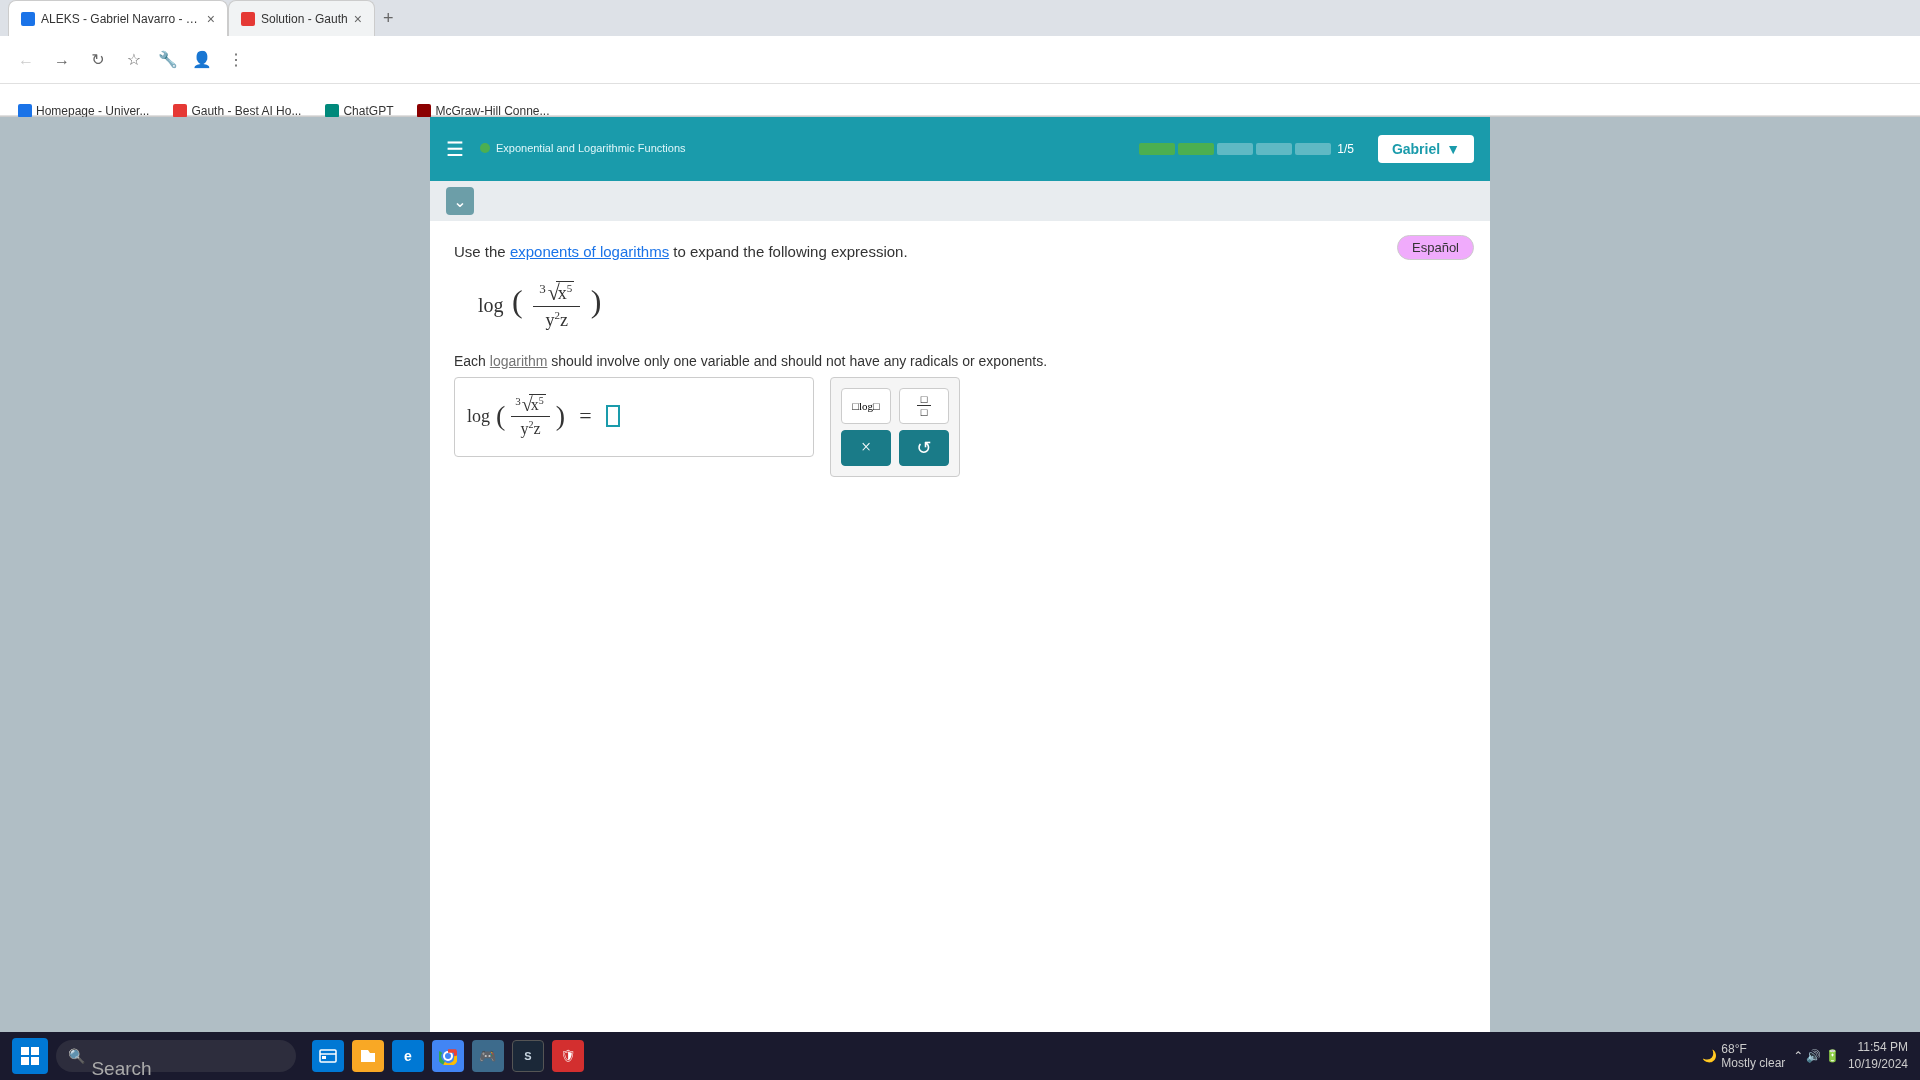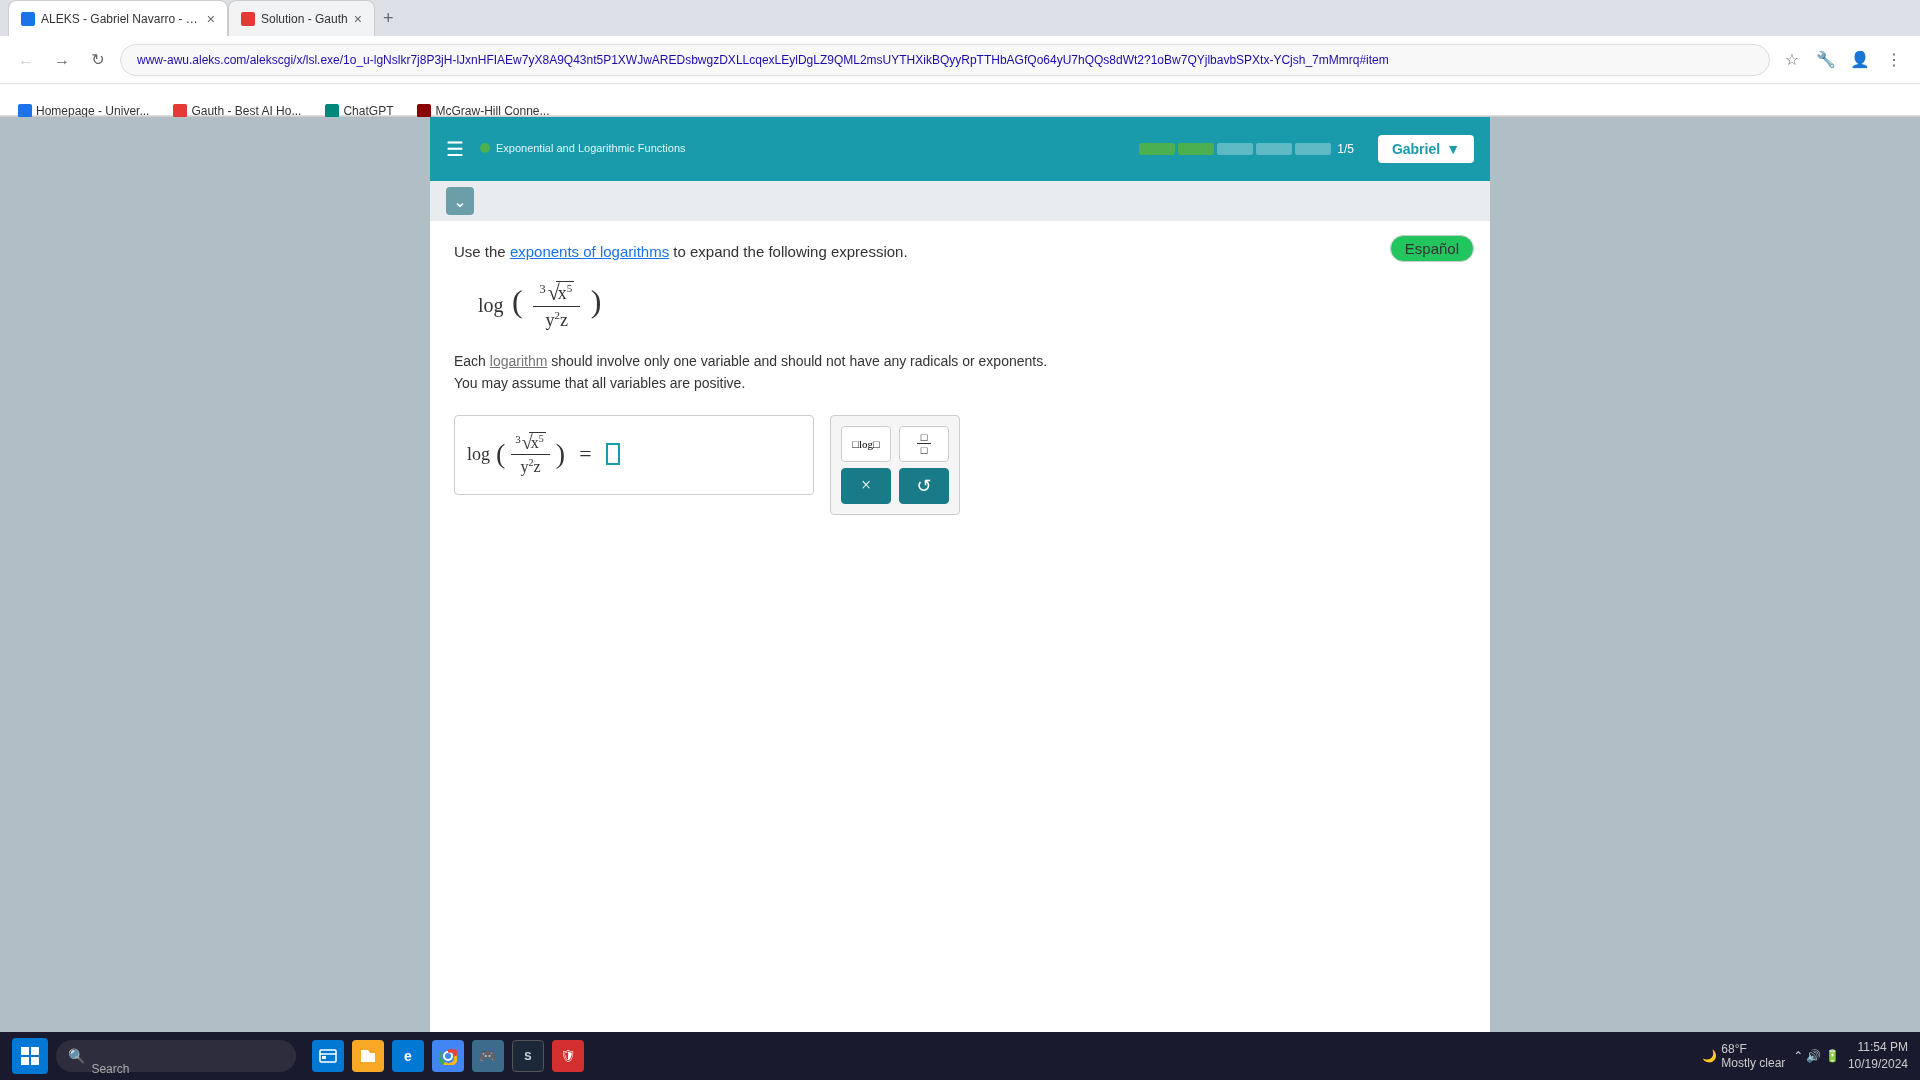--- a/index.html
+++ b/index.html
@@ -55,21 +55,21 @@
     .user-btn { background: white; color: #1a9bab; border: none; border-radius: 4px; padding: 6px 14px; cursor: pointer; font-size: 14px; font-weight: bold; display: flex; align-items: center; gap: 6px; }
 
     
     .collapse-bar { background: #e8ecef; padding: 6px 16px; display: flex; align-items: center; flex-shrink: 0; }
     .collapse-btn { width: 28px; height: 28px; background: #6c9ea8; border-radius: 4px; border: none; cursor: pointer; color: white; font-size: 16px; display: flex; align-items: center; justify-content: center; }
 
     
     .content-area { flex: 1; padding: 20px 24px; overflow-y: auto; background: #fff; position: relative; }
 
     
-    .espanol-btn { position: absolute; top: 14px; right: 16px; background: #22c55e; border: 1px solid #ccc; border-radius: 16px; padding: 4px 14px; font-size: 15px; cursor: pointer; color: #333; }
+    .espanol-btn { position: absolute; top: 14px; right: 16px; background: #f0abfc; border: 1px solid #ccc; border-radius: 16px; padding: 4px 14px; font-size: 13px; cursor: pointer; color: #333; }
 
     .problem-text { font-size: 15px; color: #333; margin-bottom: 16px; line-height: 1.5; }
     .problem-text a { color: #1a73e8; text-decoration: underline; cursor: pointer; }
 
     .math-expression { font-size: 26px; color: #333; margin: 12px 0 20px 24px; font-family: 'Times New Roman', serif; }
 
     .small-note { font-size: 14px; color: #333; margin-bottom: 6px; }
     .small-note a { color: #737373; text-decoration: underline; cursor: pointer; }
 
     .assumption-note { font-size: 14px; color: #333; margin-bottom: 24px; }
@@ -95,21 +95,21 @@
 
     
     .footer { background: #e8ecef; border-top: 1px solid #ccc; padding: 8px 20px; display: flex; justify-content: flex-end; align-items: center; gap: 16px; font-size: 11px; color: #666; flex-shrink: 0; }
     .footer a { color: #1a73e8; text-decoration: none; cursor: pointer; }
 
     
     .taskbar { width: 1920px; height: 48px; background: #1a1a2e; display: flex; align-items: center; padding: 0 12px; gap: 8px; position: fixed; bottom: 0; left: 0; }
     .taskbar-start { width: 36px; height: 36px; background: #0078d4; border-radius: 4px; display: flex; align-items: center; justify-content: center; cursor: pointer; }
     .taskbar-search { display: flex; align-items: center; background: #2d2d3d; border-radius: 20px; padding: 0 12px; height: 32px; gap: 6px; width: 240px; cursor: pointer; }
     .taskbar-search-icon { color: #aaa; font-size: 14px; }
-    .taskbar-search-text { color: #aaa; font-size: 12px; margin-top: 26px; }
+    .taskbar-search-text { color: #aaa; font-size: 19px; margin-top: 26px; }
     .taskbar-icons { display: flex; gap: 8px; margin-left: 8px; }
     .taskbar-icon { width: 32px; height: 32px; border-radius: 4px; display: flex; align-items: center; justify-content: center; cursor: pointer; }
     .taskbar-icon.blue { background: #0078d4; }
     .taskbar-icon.edge { background: #0078d4; }
     .taskbar-icon.steam { background: #1b2838; border: 1px solid #555; }
     .taskbar-spacer { flex: 1; }
     .taskbar-system { display: flex; align-items: center; gap: 8px; color: #ccc; font-size: 12px; }
     .taskbar-time { text-align: right; line-height: 1.4; }
     .taskbar-weather { display: flex; align-items: center; gap: 4px; }
   </style>
@@ -129,23 +129,20 @@
       <span class="tab-label">Solution - Gauth</span>
       <span class="tab-close">×</span>
     </div>
     <button class="tab-new">+</button>
   </div>
 
   <div class="browser-controls">
     <button class="nav-btn disabled">←</button>
     <button class="nav-btn">→</button>
     <button class="nav-btn">↻</button>
-    <div class="address-bar">
-      <span class="address-text">www-awu.aleks.com/alekscgi/x/lsl.exe/1o_u-lgNslkr7j8P3jH-lJxnHFIAEw7yX8A9Q43nt5P1XWJwAREDsbwgzDXLLcqexLEylDgLZ9QML2msUYTHXikBQyyRpTTHbAGfQo64yU7hQQs8dWt2?1oBw7QYjlbavbSPXtx-YCjsh_7mMmrq#item</span>
-    </div>
     <div class="browser-actions">
       <button class="browser-action-btn">☆</button>
       <button class="browser-action-btn">🔧</button>
       <button class="browser-action-btn">👤</button>
       <button class="browser-action-btn">⋮</button>
     </div>
   </div>
 
   <div class="bookmarks-bar">
     <div class="bookmark-item">
@@ -221,21 +218,20 @@
             <div style="padding: 2px 6px;">y<sup style="font-size:11px;">2</sup>z</div>
           </div>
           <span style="font-size:32px; font-weight:100; margin: 0 2px;">)</span>
         </div>
 
         <p class="small-note">
           <span>Each</span>
           <a> logarithm</a>
           <span>should involve only one variable and should not have any radicals or exponents.</span>
         </p>
-        <p class="assumption-note">You may assume that all variables are positive.</p>
 
         <div class="answer-area">
 
           <div class="input-box">
             <div class="input-math">
               <span style="font-size:18px;">log</span>
               <span style="font-size:28px; font-weight:100;">(</span>
               <div style="display:inline-flex; flex-direction:column; align-items:center; vertical-align:middle; font-size:16px;">
                 <div style="border-bottom: 1.5px solid #333; padding: 0 4px; display:flex; align-items:center; gap:1px;">
                   <span style="font-size:11px; vertical-align:super; position:relative; top:-3px;">3</span>

